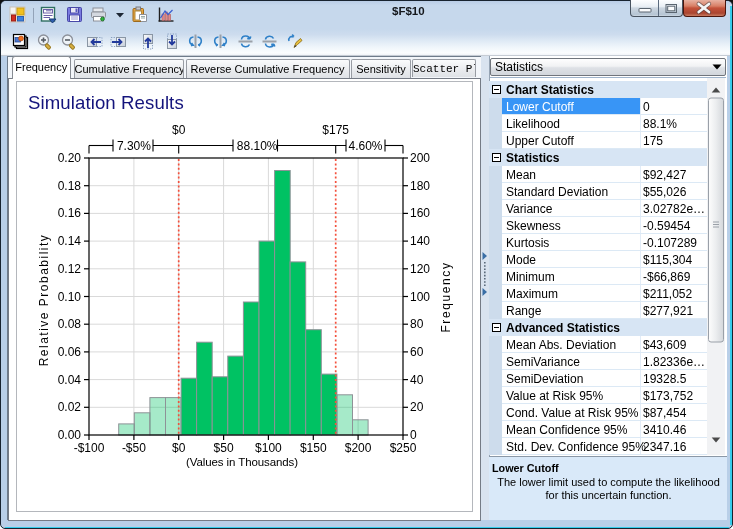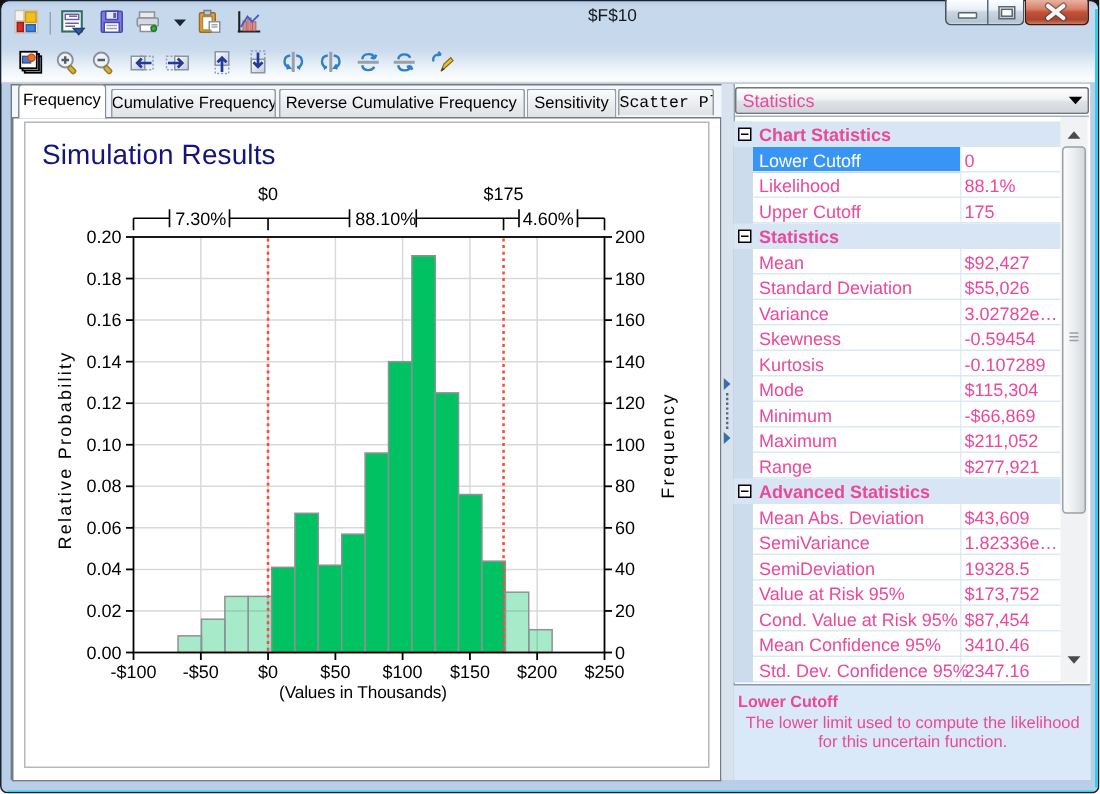--- a/index.html
+++ b/index.html
@@ -1,32 +1,32 @@
 <!DOCTYPE html>
 <html><head><meta charset="utf-8"><style>
 *{margin:0;padding:0;}
 body{width:733px;height:529px;position:relative;overflow:hidden;background:#fff;font-family:"Liberation Sans",sans-serif;}
-.t{position:absolute;font-size:12px;color:#ec4899;white-space:nowrap;}
+.t{position:absolute;font-size:12px;color:#000000;white-space:nowrap;}
 .b{font-weight:bold;}
 </style></head>
 <body>
 <div style="position:absolute;left:0;top:0;width:6px;height:6px;background:#111;"></div>
 <div style="position:absolute;right:0;top:0;width:6px;height:6px;background:#111;"></div>
 
 <div style="position:absolute;left:0;top:0;width:733px;height:529px;background:#b9cfe8;border:1px solid #18232f;border-radius:6px 6px 5px 5px;box-sizing:border-box;"></div>
 
 <div style="position:absolute;left:1px;top:1px;width:731px;height:54px;border-radius:5px 5px 0 0;background:linear-gradient(#b9cde6 0%,#c6d8ec 8%,#c6d8ec 52%,#cddcee 62%,#dfeaf5 74%,#f0f6fb 86%,#fbfdfe 96%,#f1f4f8 100%);"></div>
 <div style="position:absolute;left:1px;top:54.5px;width:731px;height:1px;background:#c6ccd4;"></div>
 
 <div style="position:absolute;left:730px;top:6px;width:1.5px;height:519px;background:#35cdec;"></div>
 <div style="position:absolute;left:5px;top:526.5px;width:724px;height:1.5px;background:#35cdec;"></div>
 
 <div style="position:absolute;left:6.5px;top:55.5px;width:720.5px;height:464px;background:#f3f6fa;border:1px solid #6e7b8a;box-sizing:border-box;"></div>
 
-<div style="position:absolute;left:392px;top:5px;font-size:11.5px;color:#15181c;z-index:6;">$F$10</div>
+<div style="position:absolute;left:392px;top:5px;font-size:11.5px;color:#15181c;z-index:6;font-weight:bold;">$F$10</div>
 
 <div style="position:absolute;left:630px;top:0px;width:96px;height:17px;z-index:6;">
  <div style="position:absolute;left:0;top:0;width:53px;height:16.5px;background:linear-gradient(#fdfeff,#e9eff5 40%,#ccd6e0 50%,#b6c5d4 90%,#cdd8e2);border:1px solid #47525f;border-top:none;border-radius:0 0 4px 4px;box-sizing:border-box;"></div>
  <div style="position:absolute;left:27.5px;top:0;width:1px;height:15.5px;background:#5a6a7e;"></div>
  <div style="position:absolute;left:52.5px;top:0;width:43.5px;height:16.5px;background:linear-gradient(#e8b2a2,#d87f66 38%,#c4523a 50%,#aa4530 82%,#c87b60);border:1px solid #4a150c;border-top:none;border-radius:0 0 4px 4px;box-sizing:border-box;"></div>
  <svg width="96" height="17" style="position:absolute;left:0;top:0;">
   <rect x="9" y="8.5" width="12" height="3.5" rx="0.5" fill="#fbfcfd" stroke="#5a6570" stroke-width="1"></rect>
   <rect x="36" y="4.5" width="10.5" height="8" fill="none" stroke="#5a6570" stroke-width="1"></rect>
   <rect x="37.7" y="6.2" width="7.1" height="4.6" fill="#fbfcfd" stroke="#5a6570" stroke-width="1"></rect>
   <path d="M68.7 3.9 L79 12.1 M79 3.9 L68.7 12.1" stroke="#3c3f45" stroke-width="4.4" stroke-linecap="round" opacity="0.55"></path>

